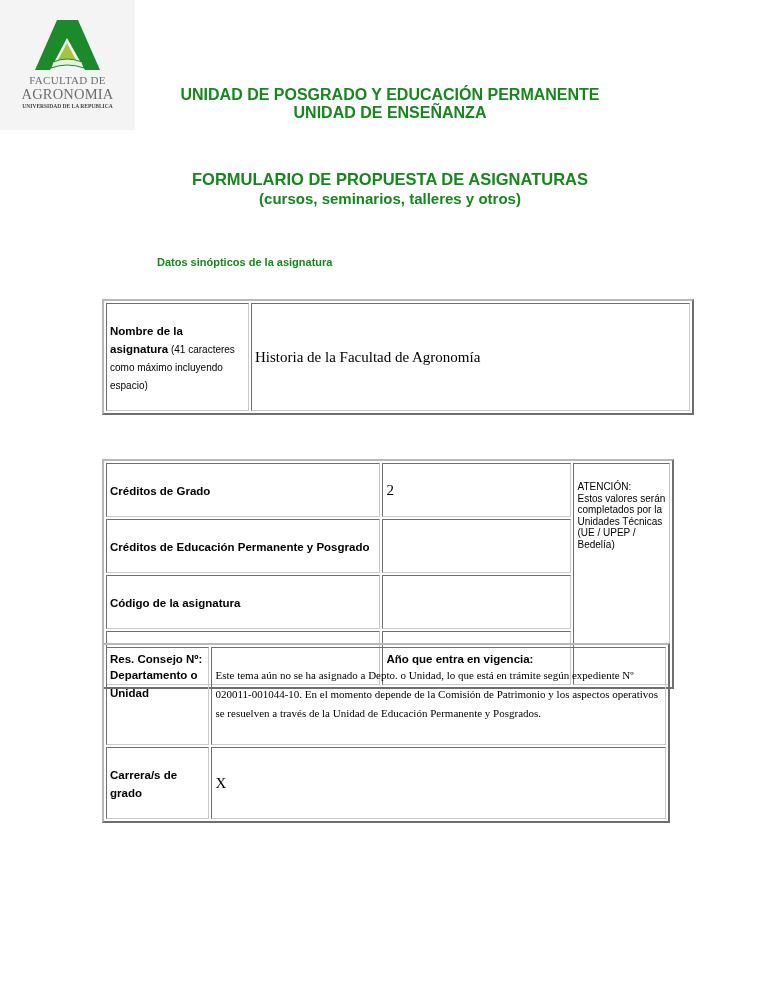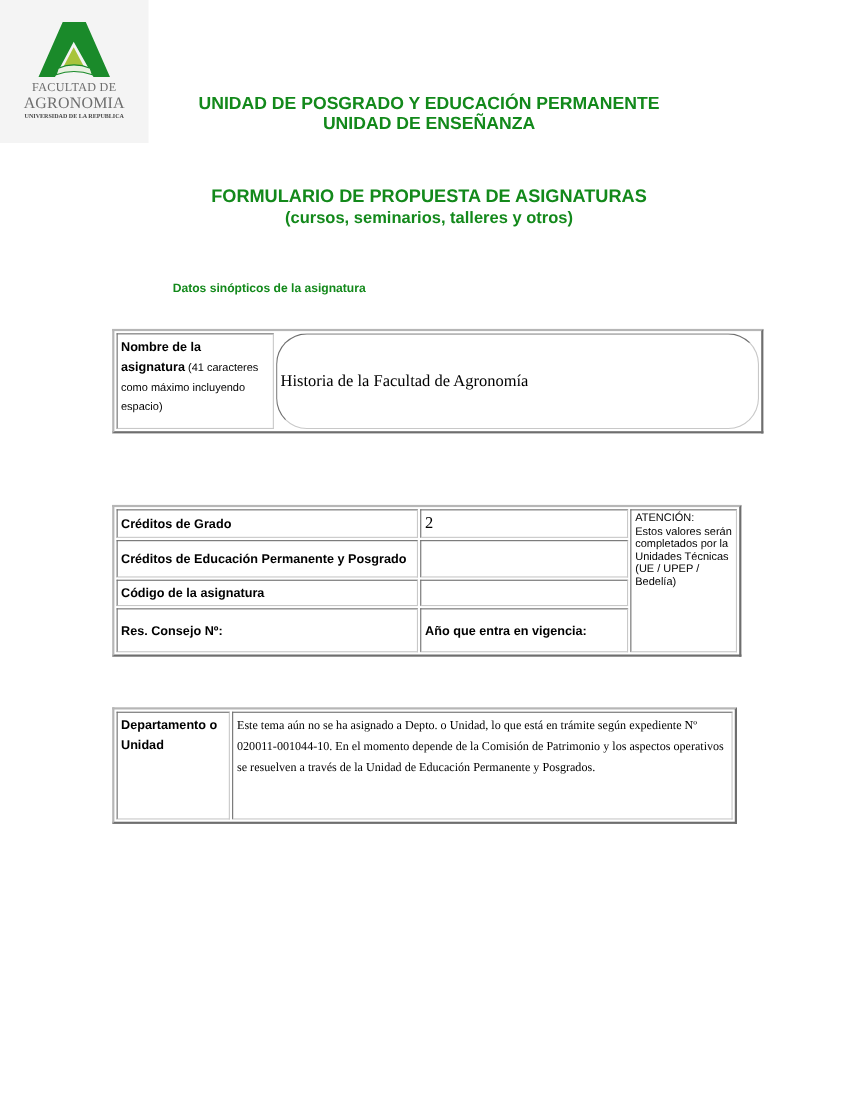--- a/index.html
+++ b/index.html
@@ -12,21 +12,21 @@
     .logo .l3 { position: absolute; left: 0; width: 135px; text-align: center; top: 103px; font-family: "Liberation Serif", serif; font-size: 5.5px; color: #444; font-weight: bold; }
 
     .hdr { position: absolute; left: 0; width: 768px; text-align: center; color: #13891b; font-weight: bold; }
     .h1 { top: 86px; font-size: 16px; left: 6px; }
     .h2 { top: 104px; font-size: 16px; left: 6px; }
     .h3 { top: 170px; font-size: 16.5px; left: 6px; }
     .h4 { top: 190px; font-size: 15px; left: 6px; }
     .section-label { position: absolute; left: 157px; top: 256px; font-size: 11px; color: #13891b; font-weight: bold; }
 
     table.frm { position: absolute; border-collapse: separate; border-spacing: 2px; border: 2px solid; border-color: #b6b6b6 #6e6e6e #6e6e6e #b6b6b6; }
-    table.frm td { border: 1px solid; border-color: #6e6e6e #c8c8c8 #c8c8c8 #6e6e6e; vertical-align: top; padding: 2px 3px; box-sizing: border-box; }
+    table.frm td { border: 1px solid; border-color: #6e6e6e #c8c8c8 #c8c8c8 #6e6e6e; vertical-align: top; padding: 17px 3px; box-sizing: border-box; }
     .lbl { font-weight: bold; font-size: 11.5px; line-height: 13px; }
     .lbl-small { font-weight: normal; font-size: 10px; line-height: 12px; }
     .serif-val { font-family: "Liberation Serif", serif; font-size: 15px; line-height: 18px; }
     .sans-val { font-size: 12px; line-height: 14px; }
 
     #t1 { left: 102px; top: 299px; width: 592px; height: 93px; }
     #t2 { left: 102px; top: 459px; width: 572px; }
     #t3 { left: 102px; top: 643px; width: 568px; }
 
     .atn { font-weight: normal; font-size: 10px; line-height: 11.5px; }
@@ -51,21 +51,21 @@
 <div class="hdr h4">(cursos, seminarios, talleres y otros)</div>
 <div class="section-label">Datos sinópticos de la asignatura</div>
 
 <table class="frm" id="t1">
   <tbody>
       <tr>
     <td style="width:143px;height:87px;">
       <span class="lbl">Nombre de la</span><br>
       <span class="lbl">asignatura</span><span class="lbl-small"> (41 caracteres como máximo incluyendo espacio)</span>
     </td>
-    <td style="vertical-align:middle;border-radius:28px;">
+    <td style="vertical-align:middle;">
       <span class="serif-val">Historia de la Facultad de Agronomía</span>
     </td>
   </tr>
 </tbody>
   </table>
 
 <table class="frm" id="t2">
   <tbody>
       <tr>
     <td style="width:273px;height:26px;vertical-align:middle;"><span class="lbl">Créditos de Grado</span></td>
@@ -89,14 +89,18 @@
   </tr>
 </tbody>
   </table>
 
 <table class="frm" id="t3">
   <tbody>
   <tr>
     <td style="height:98px;"><span class="lbl">Departamento o Unidad</span></td>
     <td><span class="serif-val" style="font-size:11px;line-height:18px;">Este tema aún no se ha asignado a Depto. o Unidad, lo que está en trámite según expediente Nº  020011-001044-10. En el momento depende de la Comisión de Patrimonio y los aspectos operativos se resuelven a través de la Unidad de Educación Permanente y Posgrados.</span></td>
   </tr>
+  <tr>
+    <td style="height:22px;vertical-align:middle;"><span class="lbl">Carrera/s de grado</span></td>
+    <td style="vertical-align:middle;"><span class="serif-val">X</span></td>
+  </tr>
 </tbody>
   </table>
 
 </body></html>

